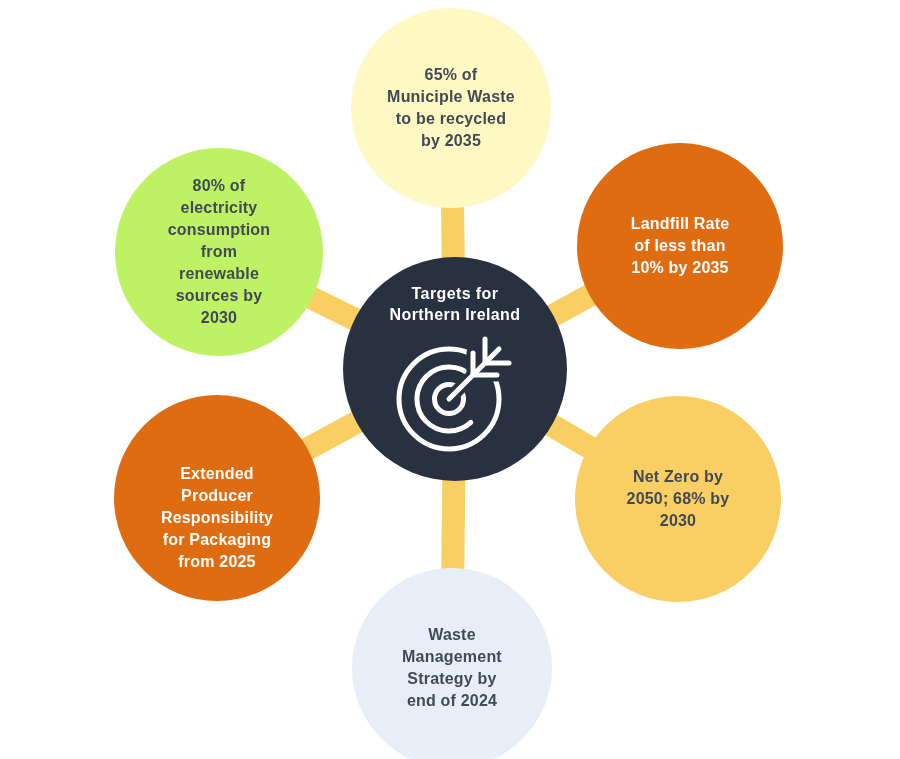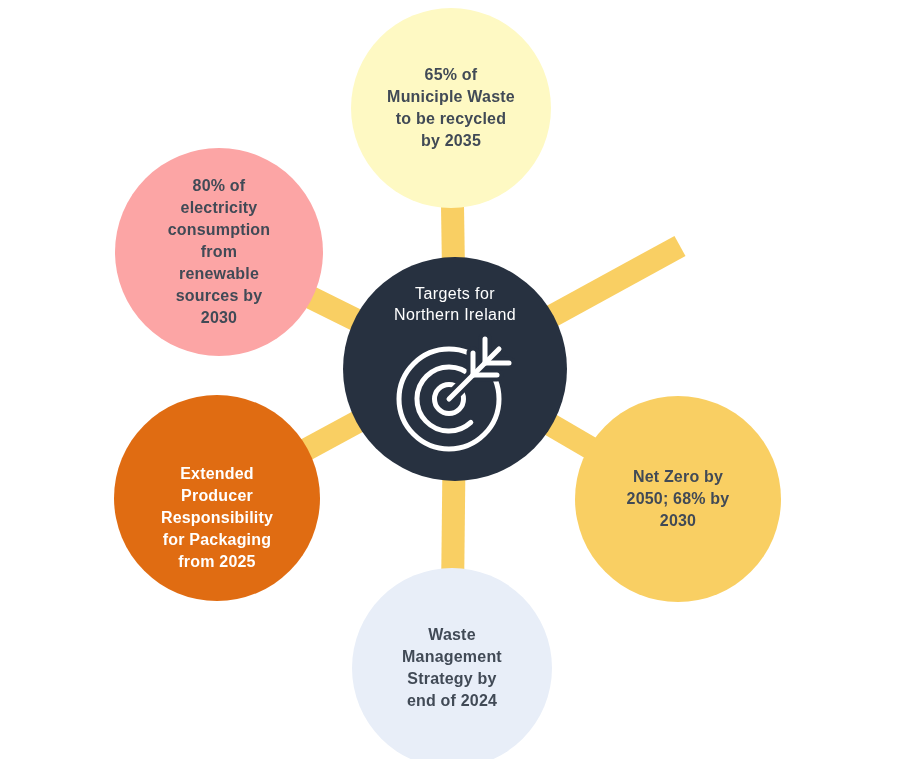--- a/index.html
+++ b/index.html
@@ -43,21 +43,21 @@
   .node-center {
     left: 343px; top: 257px;
     width: 224px; height: 224px;
     flex-direction: column;
     justify-content: flex-start;
     padding-top: 26px;
     z-index: 2;
   }
   .center-label {
     white-space: pre-line;
-    font-weight: normal;
+    font-weight: bold;
     font-size: 16px;
     line-height: 21px;
     letter-spacing: 0.4px;
   }
   .center-icon { margin-top: 6px; display: block; }
 </style>
 </head>
 <body>
 
 <div class="canvas">
@@ -73,20 +73,25 @@
     </g>
   </svg>
 
   <div class="node node-top" style="background: #fef9c3;">
     <div class="node-label" style="color: rgb(65, 74, 86);">65% of
 Municiple Waste
 to be recycled
 by 2035</div>
   </div>
 
+  <div class="node node-top-right" style="background: rgb(224, 108, 18);">
+    <div class="node-label" style="color: rgb(255, 255, 255);">Landfill Rate
+of less than
+10% by 2035</div>
+  </div>
 
   <div class="node node-right" style="background: rgb(249, 207, 99);">
     <div class="node-label" style="color: rgb(65, 74, 86);">Net Zero by
 2050; 68% by
 2030</div>
   </div>
 
   <div class="node node-bottom" style="background: rgb(232, 238, 248);">
     <div class="node-label" style="color: rgb(65, 74, 86);">Waste
 Management
@@ -95,21 +100,21 @@
   </div>
 
   <div class="node node-bottom-left" style="background: rgb(224, 108, 18);">
     <div class="node-label" style="color: rgb(255, 255, 255); margin-top: 39px;">Extended
 Producer
 Responsibility
 for Packaging
 from 2025</div>
   </div>
 
-  <div class="node node-top-left" style="background: #fca5a5;">
+  <div class="node node-top-left" style="background: #bef264;">
     <div class="node-label" style="color: rgb(65, 74, 86);">80% of
 electricity
 consumption
 from
 renewable
 sources by
 2030</div>
   </div>
 
   <div class="node node-center" style="background: rgb(39, 49, 64);">

